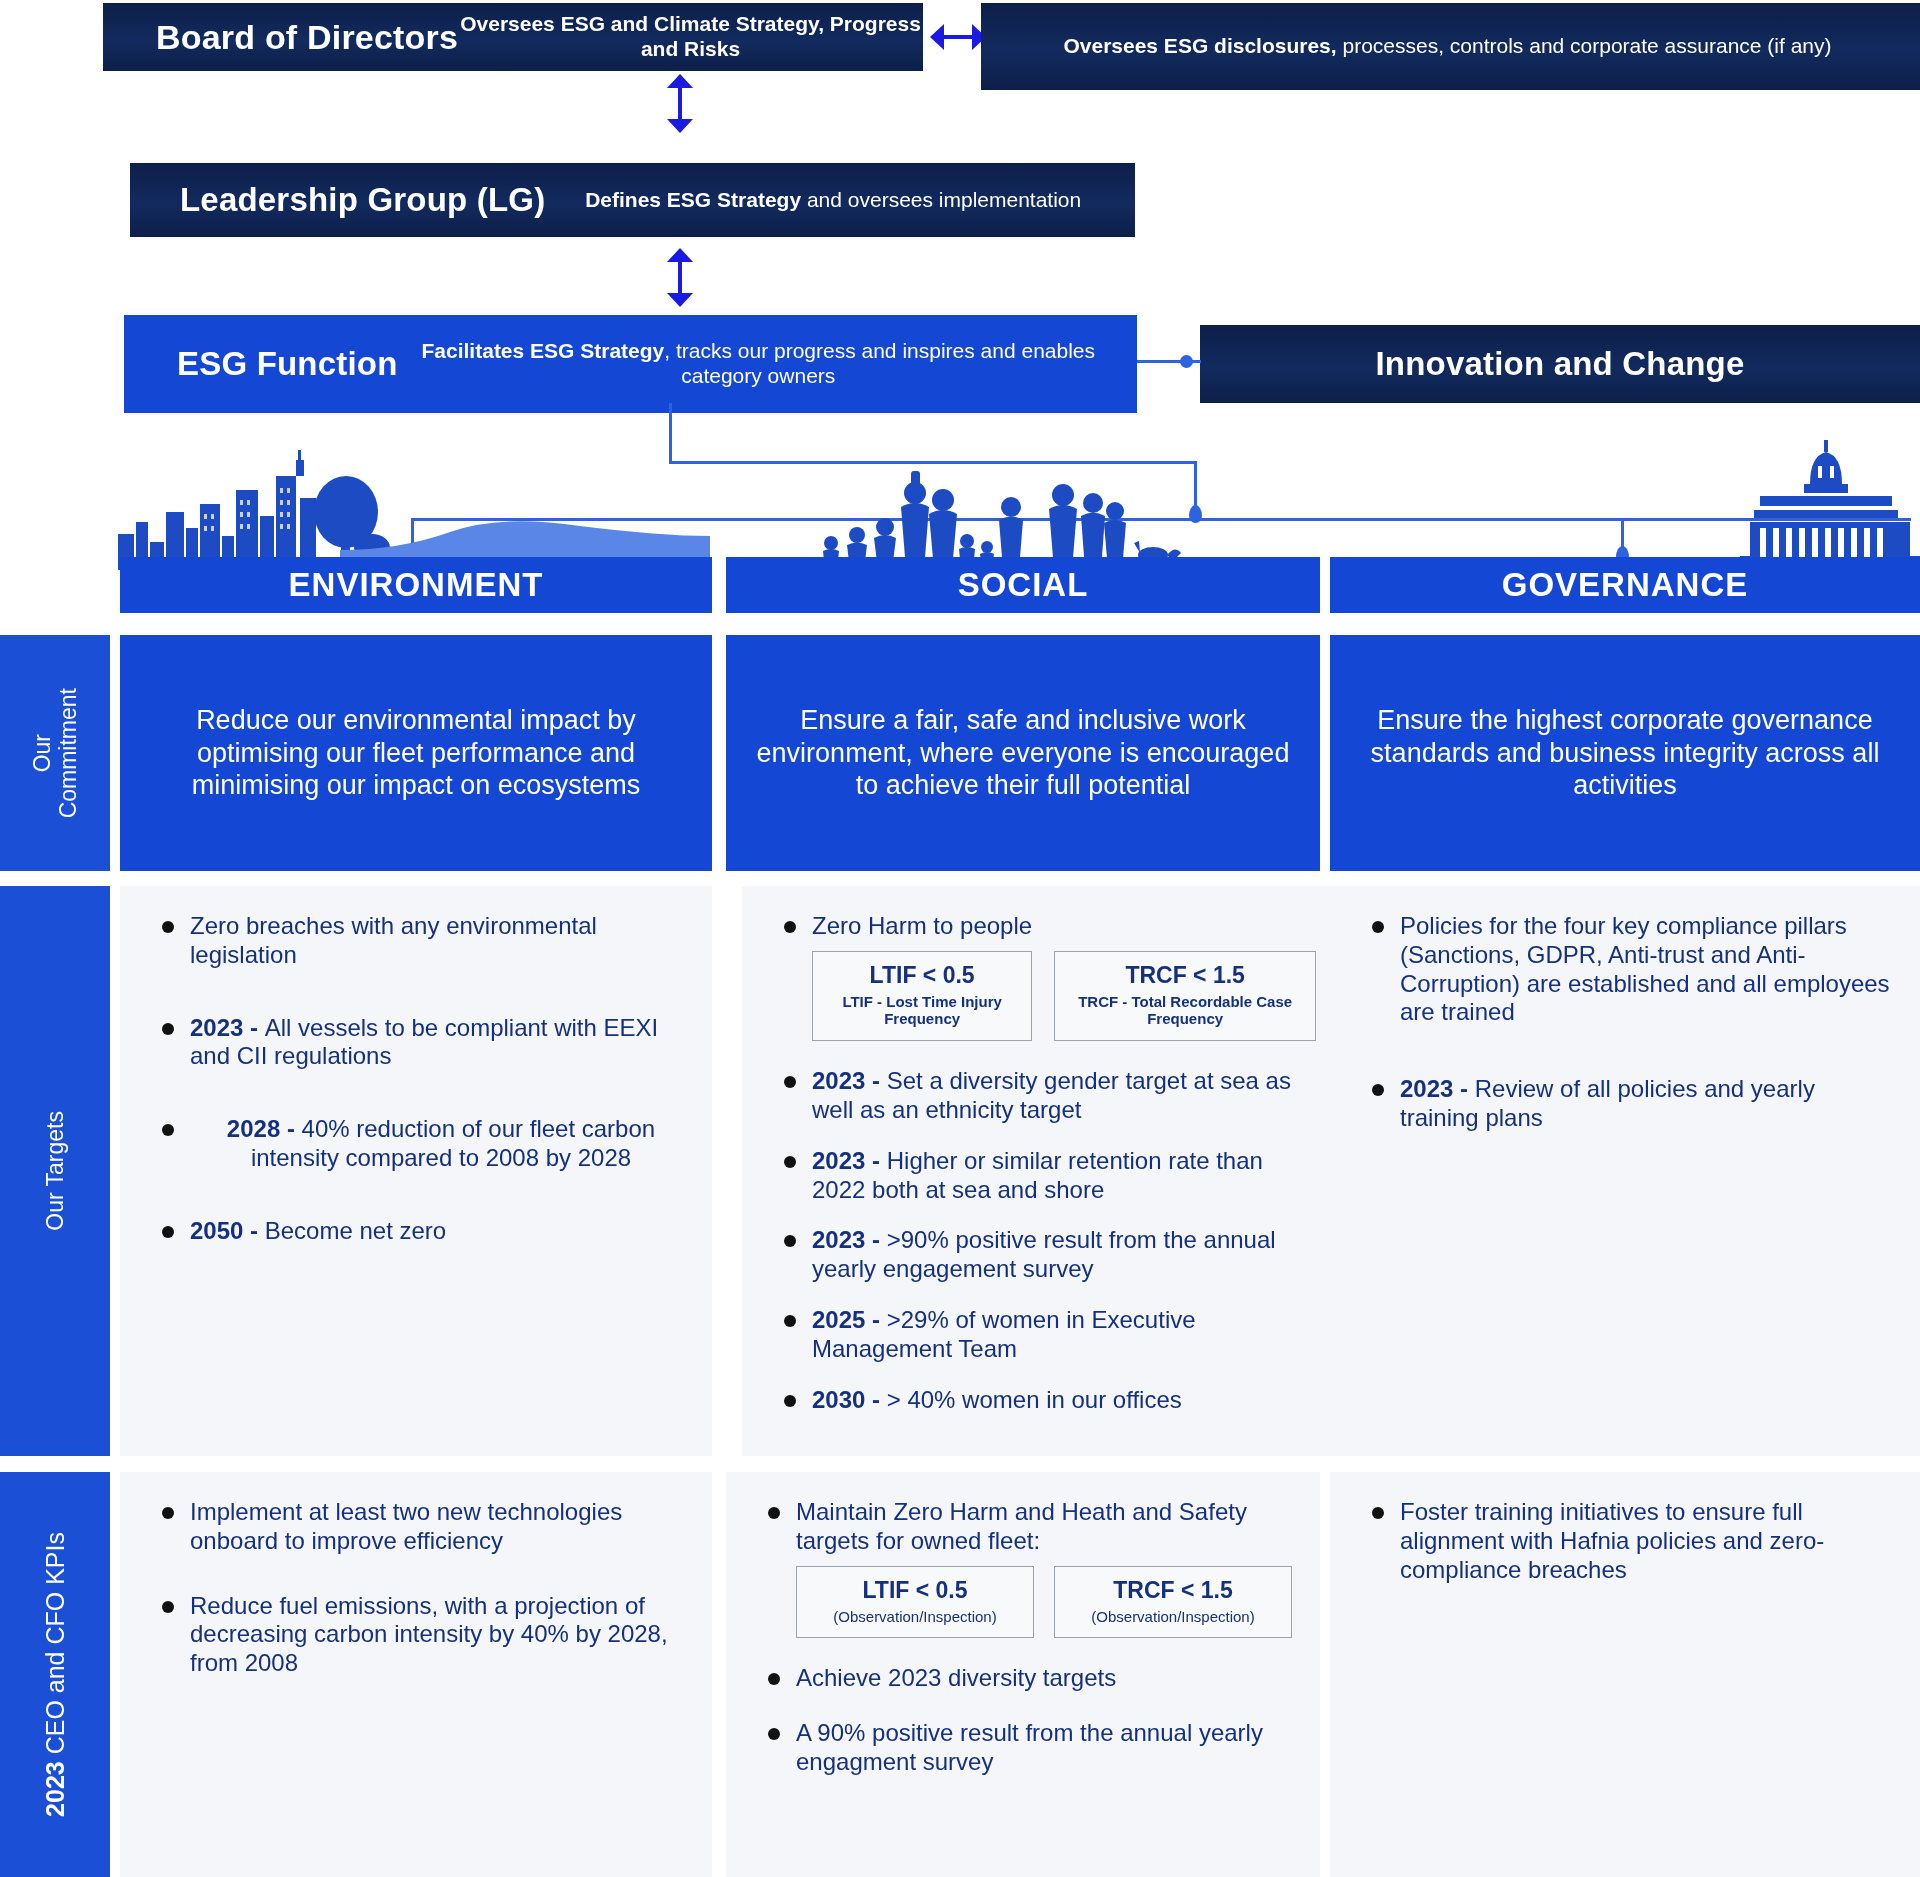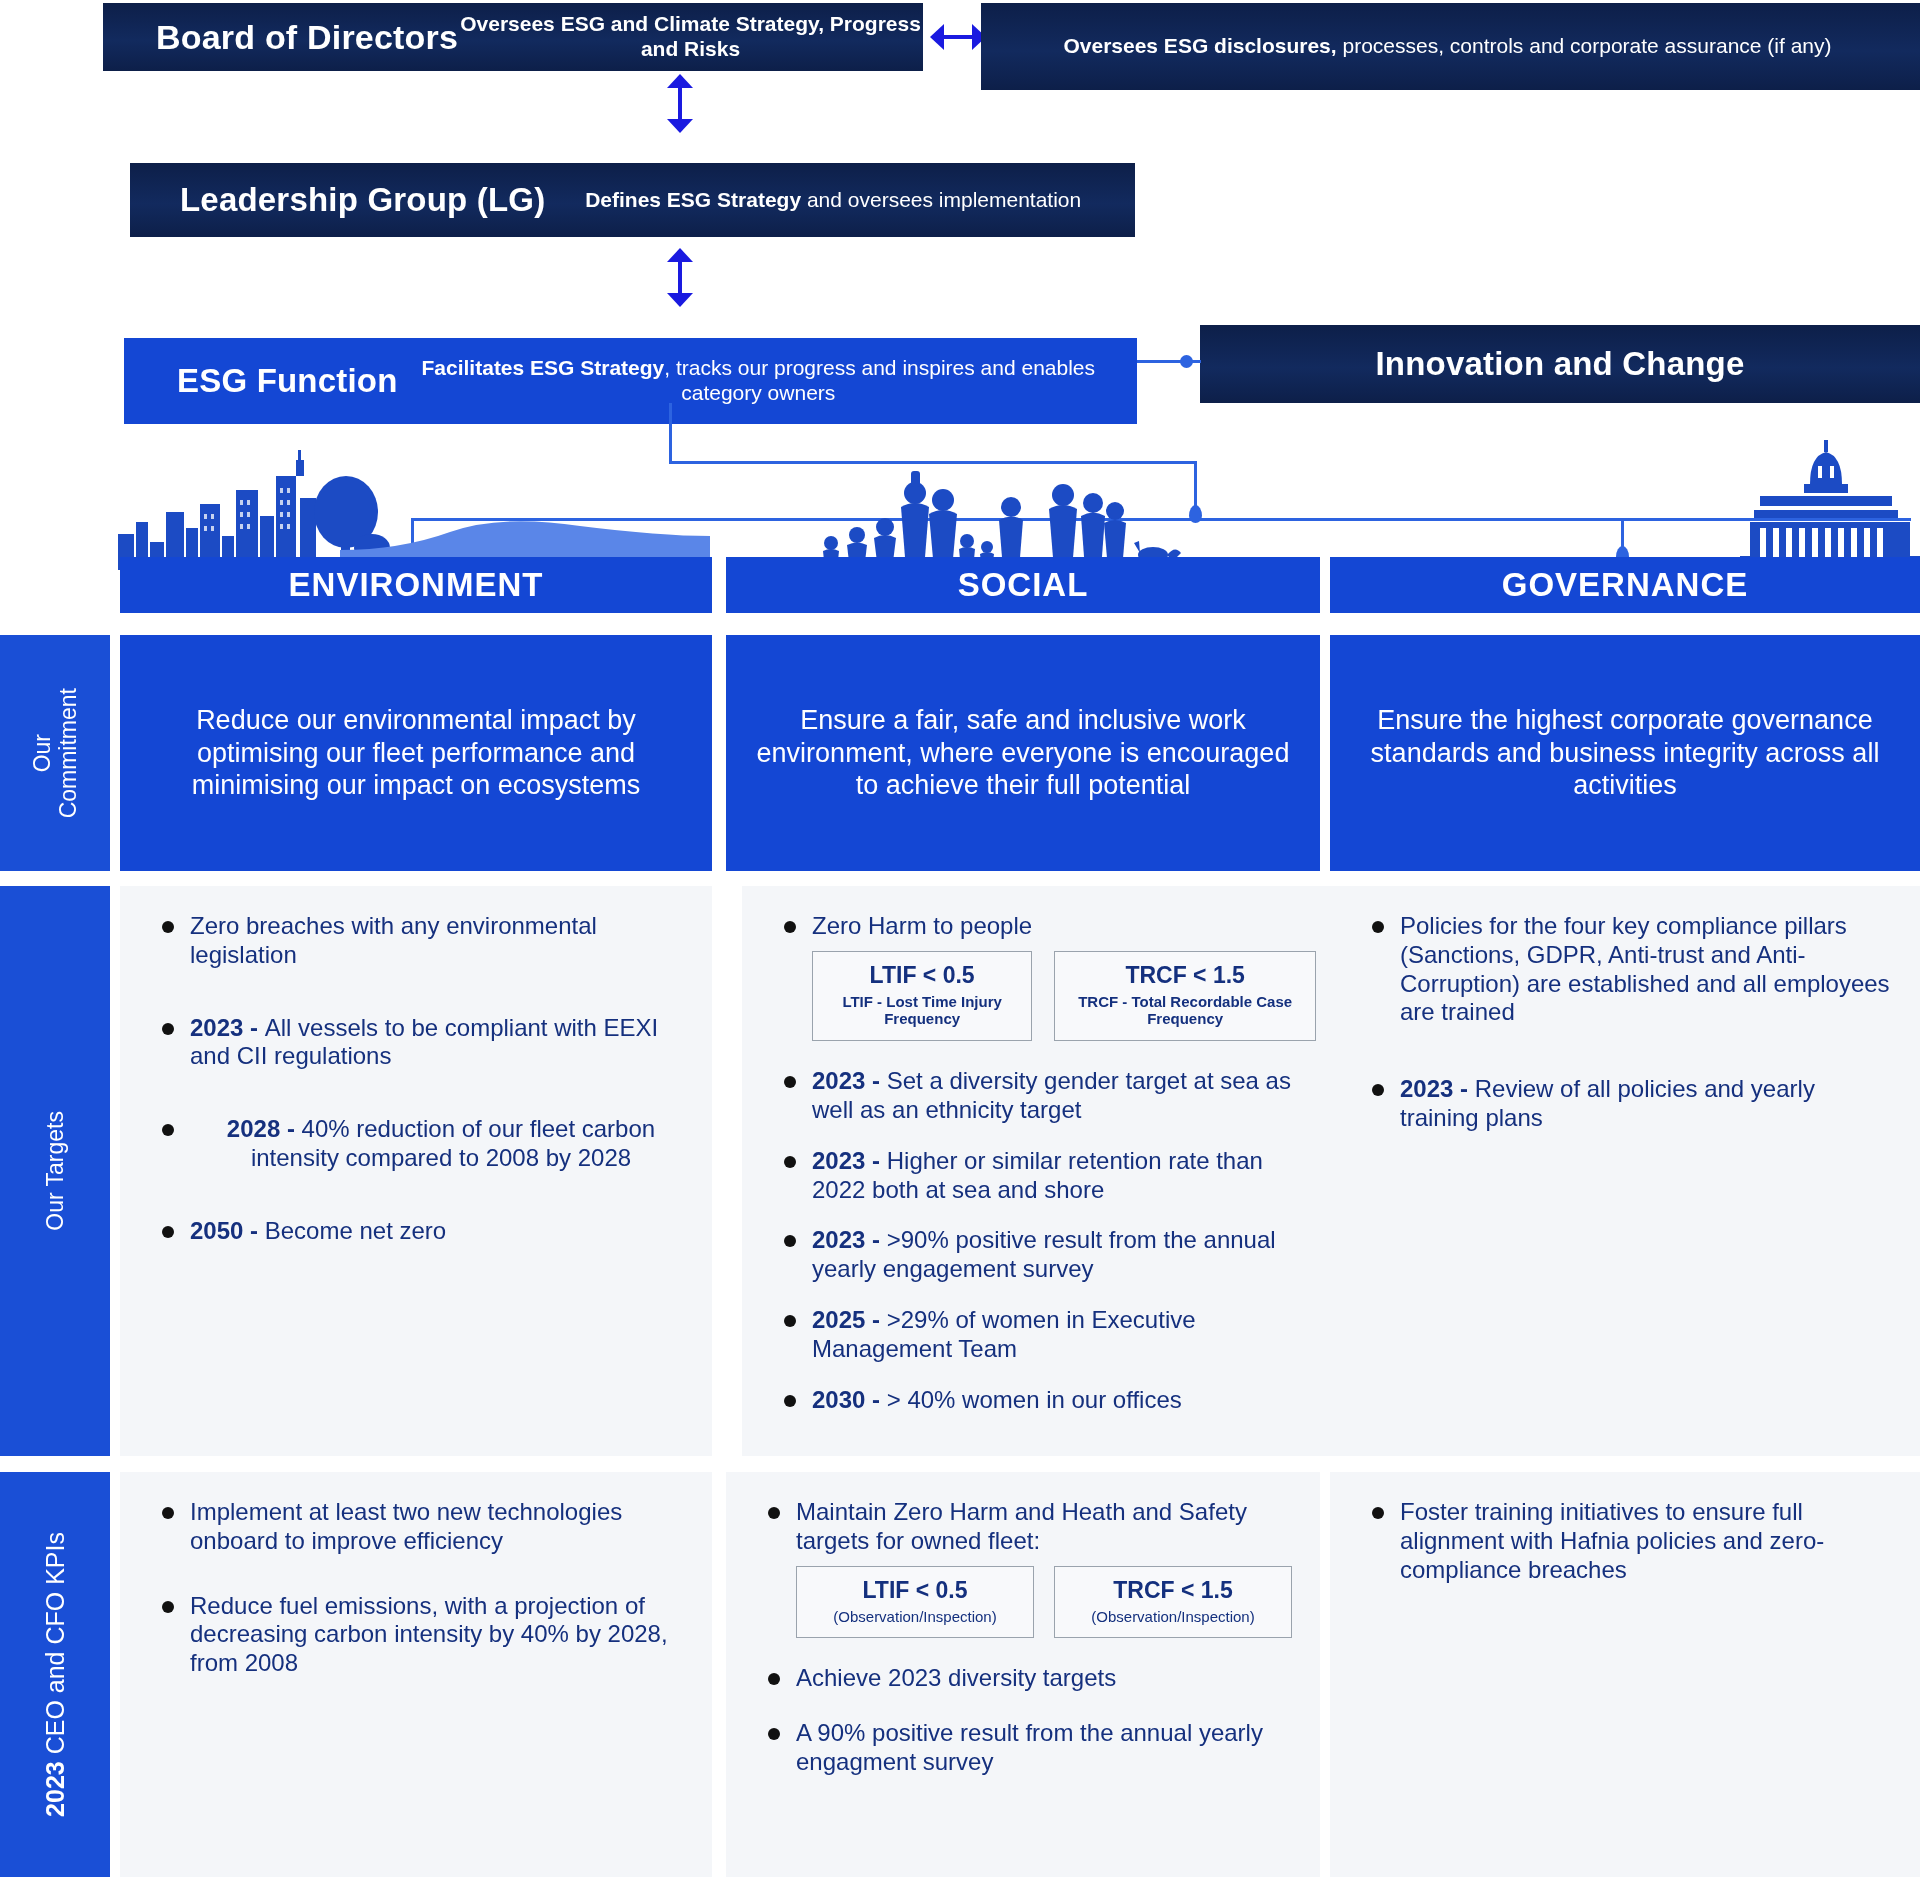--- a/index.html
+++ b/index.html
@@ -104,21 +104,21 @@
     <span>and oversees implementation</span>
   </div>
 </div>
 
 <div class="dblarrow" style="left:667px;top:248px;height:59px;">
   <div class="up"></div>
     <div class="shaft"></div>
     <div class="dn"></div>
 </div>
 
-<div class="abs blue gov-box" style="left:124px;top:338px;width:1013px;height:86px;">
+<div class="abs blue gov-box" style="left:124px;top:315px;width:1013px;height:98px;">
   <div class="gov-title" style="font-size:33px;margin-left:53px;">ESG Function</div>
   <div class="gov-desc" style="flex:1;padding-right:18px;">
     <b>Facilitates ESG Strategy</b><span>, tracks our progress and inspires and enables category owners</span>
   </div>
 </div>
 
 <div class="abs navy gov-box" style="left:1200px;top:325px;width:720px;height:78px;justify-content:center;">
   <div class="gov-title" style="font-size:33px;">Innovation and Change</div>
 </div>
 

